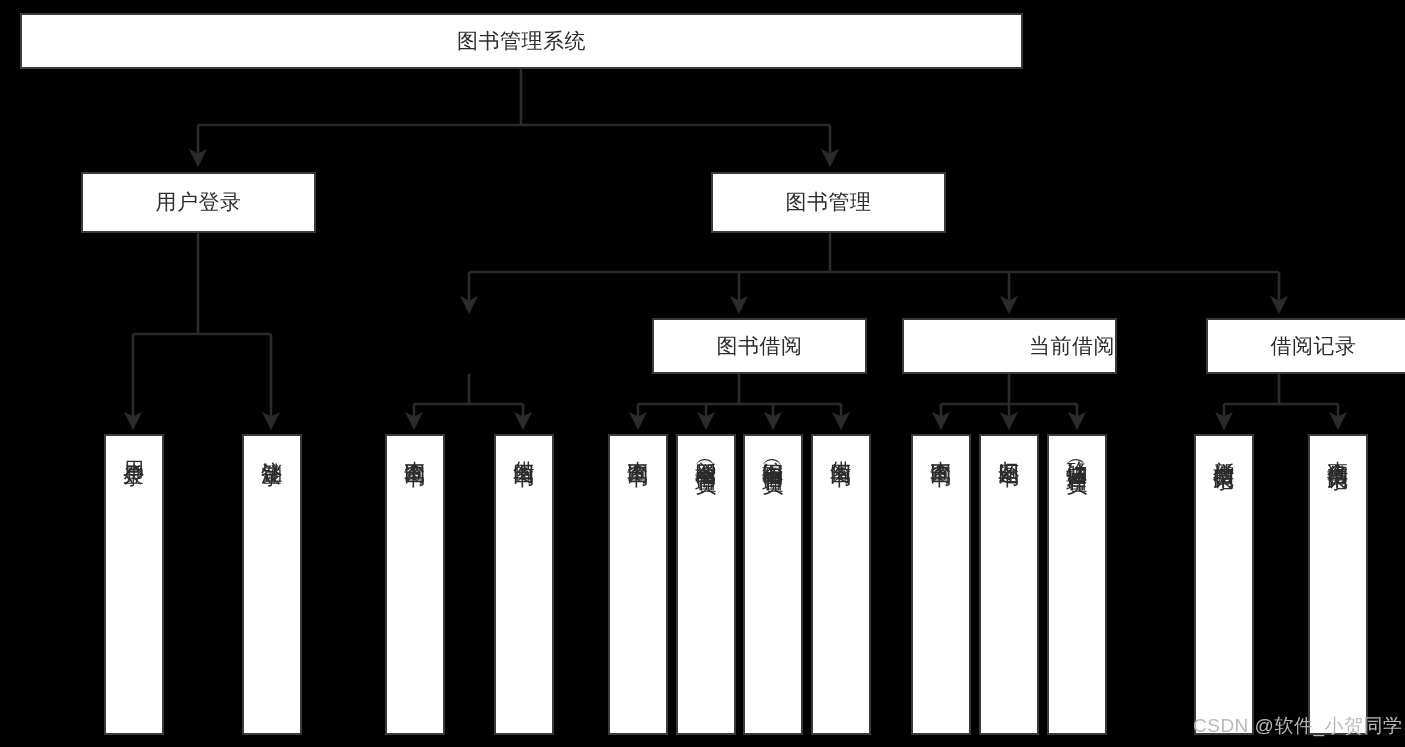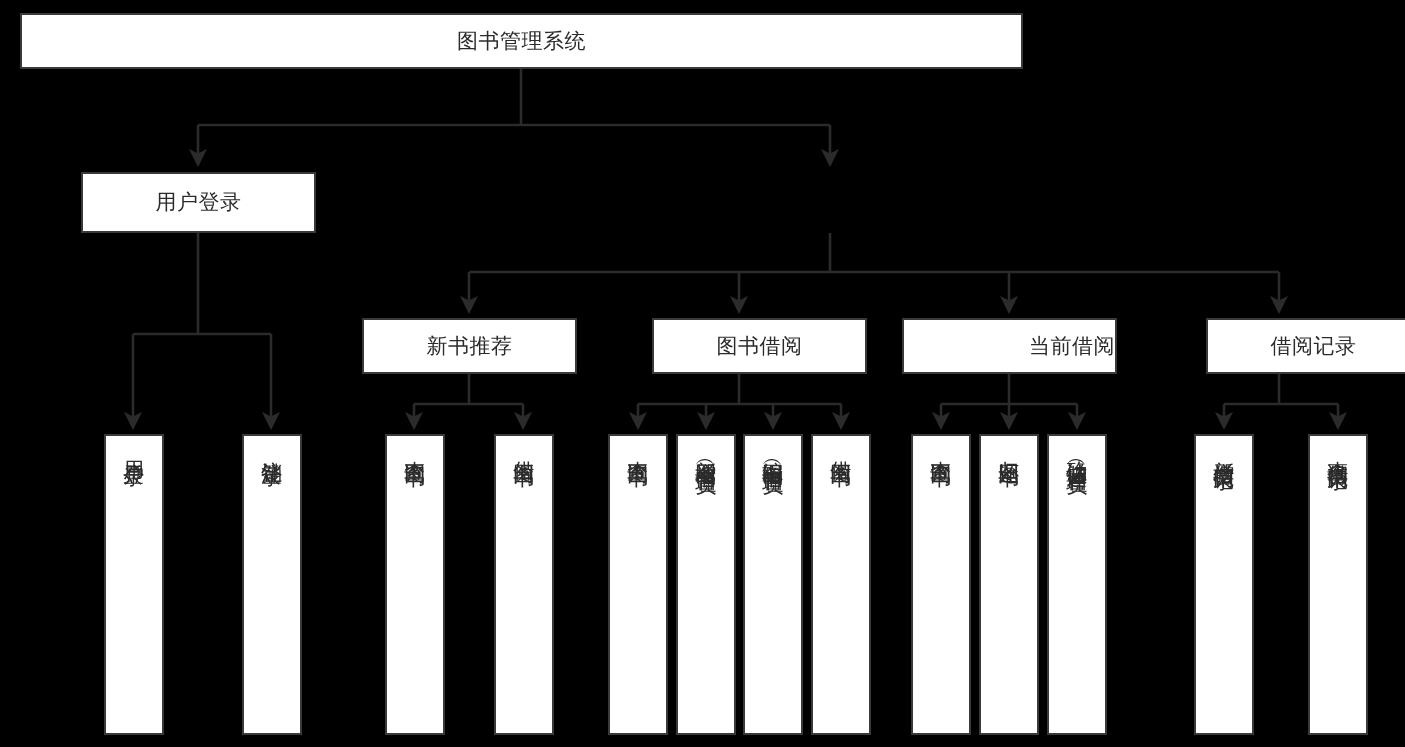--- a/index.html
+++ b/index.html
@@ -121,24 +121,24 @@
     </g>
   </svg>
 
   <div class="node" style="left:20px; top:13px; width:1003px; height:56px;">
     <span class="node-label">图书管理系统</span>
   </div>
 
   <div class="node" style="left:81px; top:172px; width:235px; height:61px;">
     <span class="node-label">用户登录</span>
   </div>
+  <div class="node" style="left:711px; top:172px; width:235px; height:61px;">
+    <span class="node-label">图书管理</span>
+  </div>
 
-  <div class="node" style="left:362px; top:318px; width:215px; height:56px;">
-    <span class="node-label">新书推荐</span>
-  </div>
   <div class="node" style="left:632px; top:318px; width:215px; height:56px;margin-left:20px;">
     <span class="node-label">图书借阅</span>
   </div>
   <div class="node" style="left:902px; top:318px; width:215px; height:56px;justify-content:flex-end;">
     <span class="node-label">当前借阅</span>
   </div>
   <div class="node" style="left:1172px; top:318px; width:215px; height:56px;margin-left:34px;">
     <span class="node-label">借阅记录</span>
   </div>
 
@@ -179,14 +179,15 @@
     <span class="node-label">确认归还（管理员）</span>
   </div>
 
   <div class="node leaf" style="left:1194px; top:434px; width:60px; height:301px;">
     <span class="node-label">新增借阅记录</span>
   </div>
   <div class="node leaf" style="left:1308px; top:434px; width:60px; height:301px;">
     <span class="node-label">查询借阅记录</span>
   </div>
 
+  <div class="watermark">CSDN @软件_小贺同学</div>
 
 </div>
 
 </body></html>

